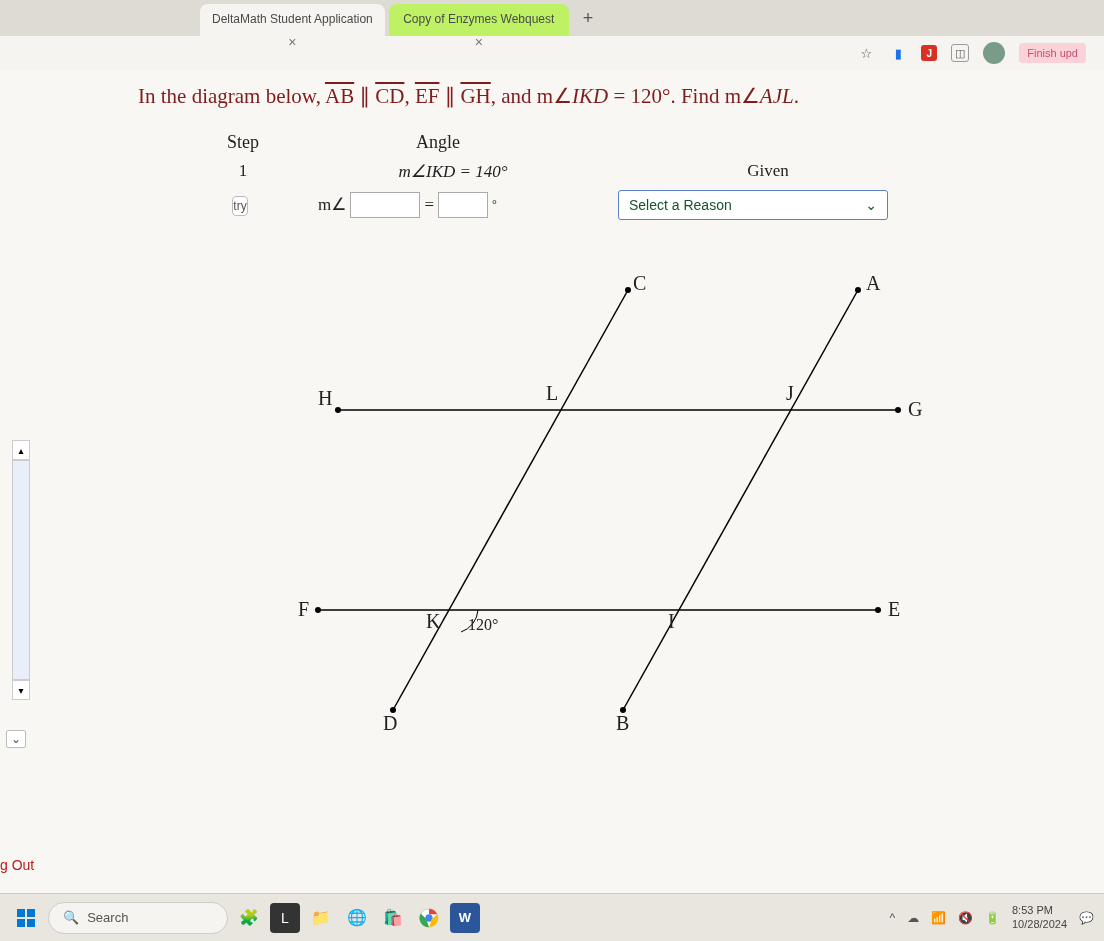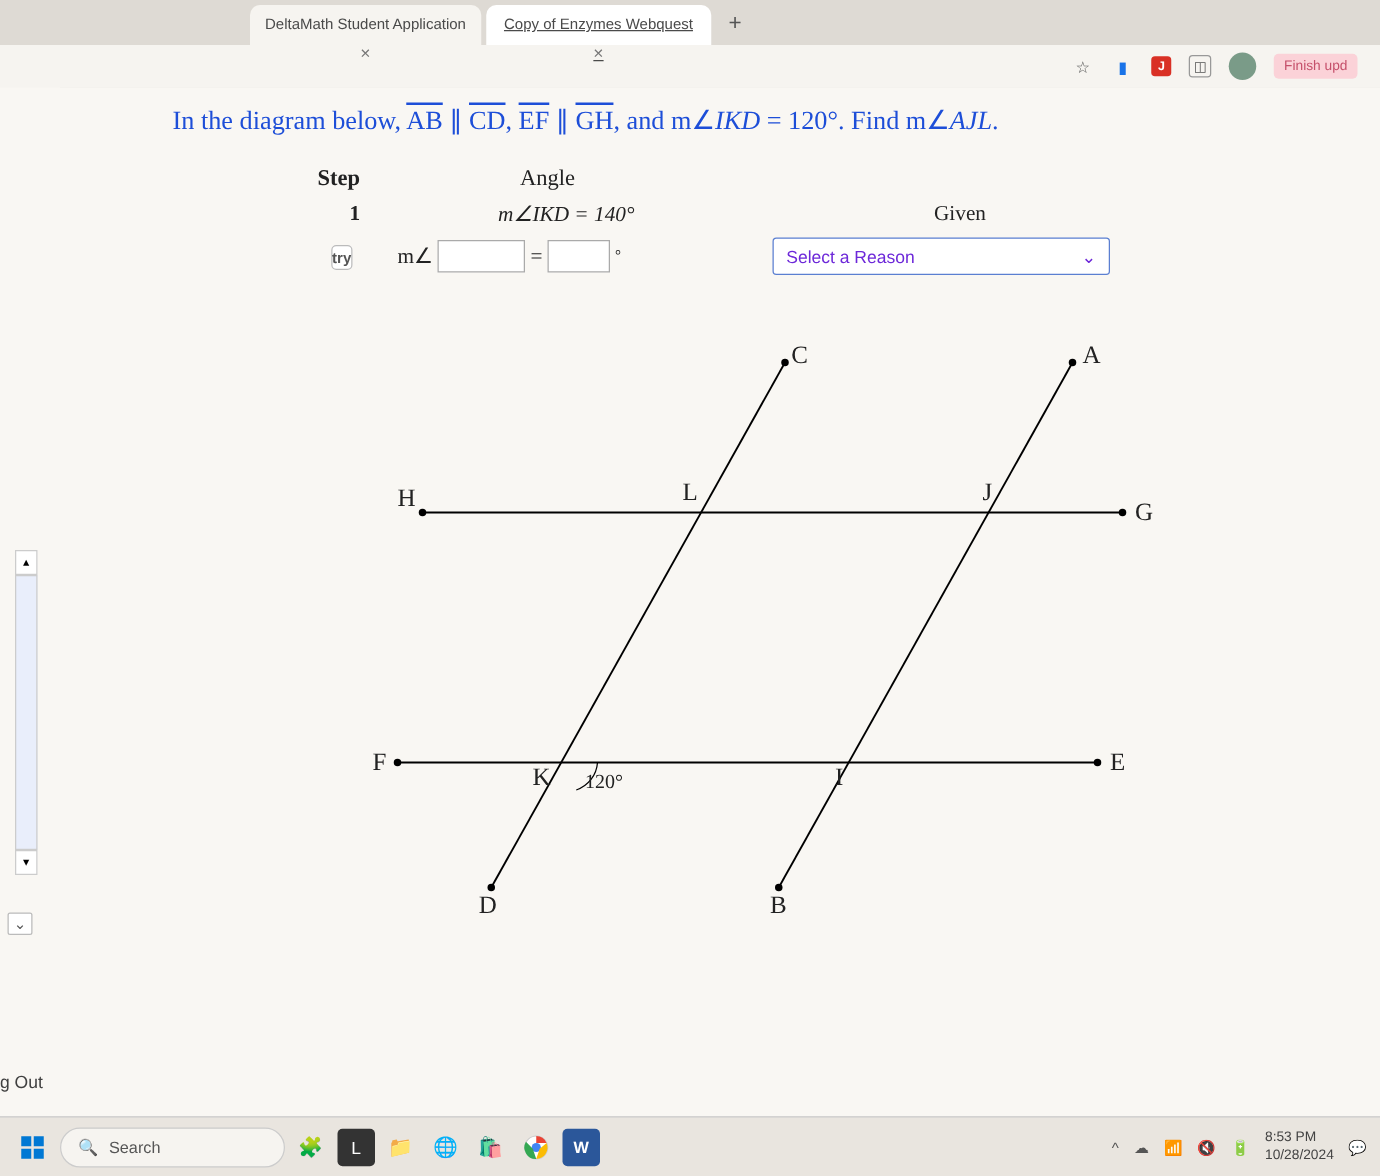--- a/index.html
+++ b/index.html
@@ -1,55 +1,55 @@
 <!DOCTYPE html>
 <html><head>
 <meta charset="utf-8">
 <style>
 * { margin:0; padding:0; box-sizing:border-box; }
 body { width:1104px; height:941px; font-family:"Segoe UI",Arial,sans-serif; background:#5a5148; overflow:hidden; position:relative; }
 .chrome-window { position:absolute; top:0; left:0; right:0; bottom:0; background:#e8e5e0; border-radius:0 0 4px 4px; }
 .tab-strip { height:36px; background:#dedad4; display:flex; align-items:flex-end; padding-left:200px; }
 .tab { background:#f6f4f0; height:32px; border-radius:8px 8px 0 0; padding:0 12px; display:flex; align-items:center; gap:8px; font-size:12px; color:#4a4a4a; margin-right:4px; min-width:180px;flex-direction:column; }
-.tab.inactive { background:#ffffff;text-decoration:underline; }
+.tab.inactive { background:#bef264; }
 .tab .favicon { width:14px; height:14px; border-radius:2px; display:inline-block; }
 .tab .close { color:#777; font-size:14px; }
 .tab-new { color:#555; padding:0 10px; font-size:18px; align-self:center; }
 .url-bar-row { height:34px; background:#f6f4f0; display:flex; align-items:center; padding:0 8px; gap:12px; font-size:13px; color:#555; }
 .url-text { flex:0 0 auto; color:#666; }
 .rt-icons { margin-left:auto; display:flex; align-items:center; gap:14px; padding-right:10px; }
 .rt-icons .icn { width:18px; height:18px; display:flex; align-items:center; justify-content:center; color:#555; }
 .badge-red { background:#d93025; color:#fff; width:16px; height:16px; border-radius:3px; font-size:10px; display:flex; align-items:center; justify-content:center; font-weight:bold;}
 .ext-badge { width:18px; height:18px; border:1px solid #999; border-radius:3px; display:flex; align-items:center; justify-content:center; font-size:11px;}
 .avatar { width:22px; height:22px; border-radius:50%; background:#7a9b88; color:#fff; display:flex; align-items:center; justify-content:center; font-size:11px; }
 .finish-btn { background:#fbd2d8; color:#c5506b; padding:4px 8px; border-radius:4px; font-size:11px; }
 .content-area { position:absolute; top:70px; left:0; right:0; bottom:48px; background:#f9f7f3; display:flex; }
 .left-rail { width:48px; background:#f9f7f3; border-right:none; position:relative; }
 .scroll-ctrl { position:absolute; left:12px; width:18px; background:#fff; border:1px solid #ccc; }
 .scroll-up { top:370px; height:20px; display:flex; align-items:center; justify-content:center; font-size:10px; }
 .scroll-track { top:390px; height:220px; background:#e9eefb; }
 .scroll-dn { top:610px; height:20px; display:flex; align-items:center; justify-content:center; font-size:10px; }
 .dropdown-caret { position:absolute; left:6px; top:660px; font-size:12px; color:#555; border:1px solid #bbb; padding:1px 4px; border-radius:2px; background:#fff;}
-.logout { position:absolute; left:0; bottom:20px; font-size:14px; color:#404040; }
+.logout { position:absolute; left:0; bottom:20px; font-size:14px; color:#b91c1c; }
 .main { flex:1; padding:10px 30px 10px 90px; position:relative; }
-.problem-stmt { font-family:"Georgia","Times New Roman",serif; font-size:21px; color:#1d4ed8; line-height:1.6; margin-bottom:18px; }
+.problem-stmt { font-family:"Georgia","Times New Roman",serif; font-size:21px; color:#7f1d1d; line-height:1.6; margin-bottom:18px; }
 .overline { text-decoration:overline; }
 .proof-table { margin-left:60px; font-family:Georgia,serif; }
 .proof-row { display:flex; align-items:center; margin-bottom:8px; }
-.col-step { width:90px; font-size:17px; color:#222; text-align:right;font-weight:bold; }
+.col-step { width:90px; font-size:17px; color:#222; text-align:center; }
 .col-angle { width:330px; font-size:17px; color:#222; text-align:center; }
 .col-reason { width:300px; font-size:17px; color:#222; text-align:center; }
 .hdr { font-size:18px; }
 .try-btn { border:1px solid #bbb; border-radius:4px; padding:2px 0; font-size:12px; color:#555; background:#fff; font-family:Arial; margin-right:6px; }
 .ang-input { display:inline-flex; align-items:center; gap:4px; }
 .blank-box { display:inline-block; border:1px solid #aaa; background:#fff; height:26px; vertical-align:middle; }
 .blank-box.w1 { width:70px; }
 .blank-box.w2 { width:50px; }
 .deg-mark { font-size:12px; vertical-align:top; }
-.reason-select { border:1px solid #5b7fd1; border-radius:3px; padding:6px 10px; font-size:14px; color:#6d28d9; background:#fff; width:270px; display:flex; justify-content:space-between; align-items:center; font-family:Arial; }
+.reason-select { border:1px solid #5b7fd1; border-radius:3px; padding:6px 10px; font-size:14px; color:#14532d; background:#fff; width:270px; display:flex; justify-content:space-between; align-items:center; font-family:Arial; }
 .diagram { position:relative; margin-top:40px; margin-left:60px; width:750px; height:500px; }
 .diagram svg { width:100%; height:100%; }
 .pt-label { font-family:"Times New Roman",serif; font-size:20px; fill:#222; }
 .ang-label { font-family:"Times New Roman",serif; font-size:16px; fill:#222; }
 .taskbar { position:absolute; bottom:0; left:0; right:0; height:48px; background:#e9e5df; display:flex; align-items:center; padding:0 10px; gap:6px; border-top:1px solid #ccc; }
 .win-start { width:32px; height:32px; display:flex; align-items:center; justify-content:center; }
 .win-grid { display:grid; grid-template-columns:8px 8px; grid-template-rows:8px 8px; gap:2px; }
 .win-grid span { background:#0078d4; }
 .search-box { display:flex; align-items:center; gap:8px; background:#f6f4f0; border:1px solid #ccc; border-radius:16px; padding:4px 14px; height:32px; width:180px; color:#555; font-size:13px; }
 .tb-icon { width:30px; height:30px; display:flex; align-items:center; justify-content:center; border-radius:4px; }

